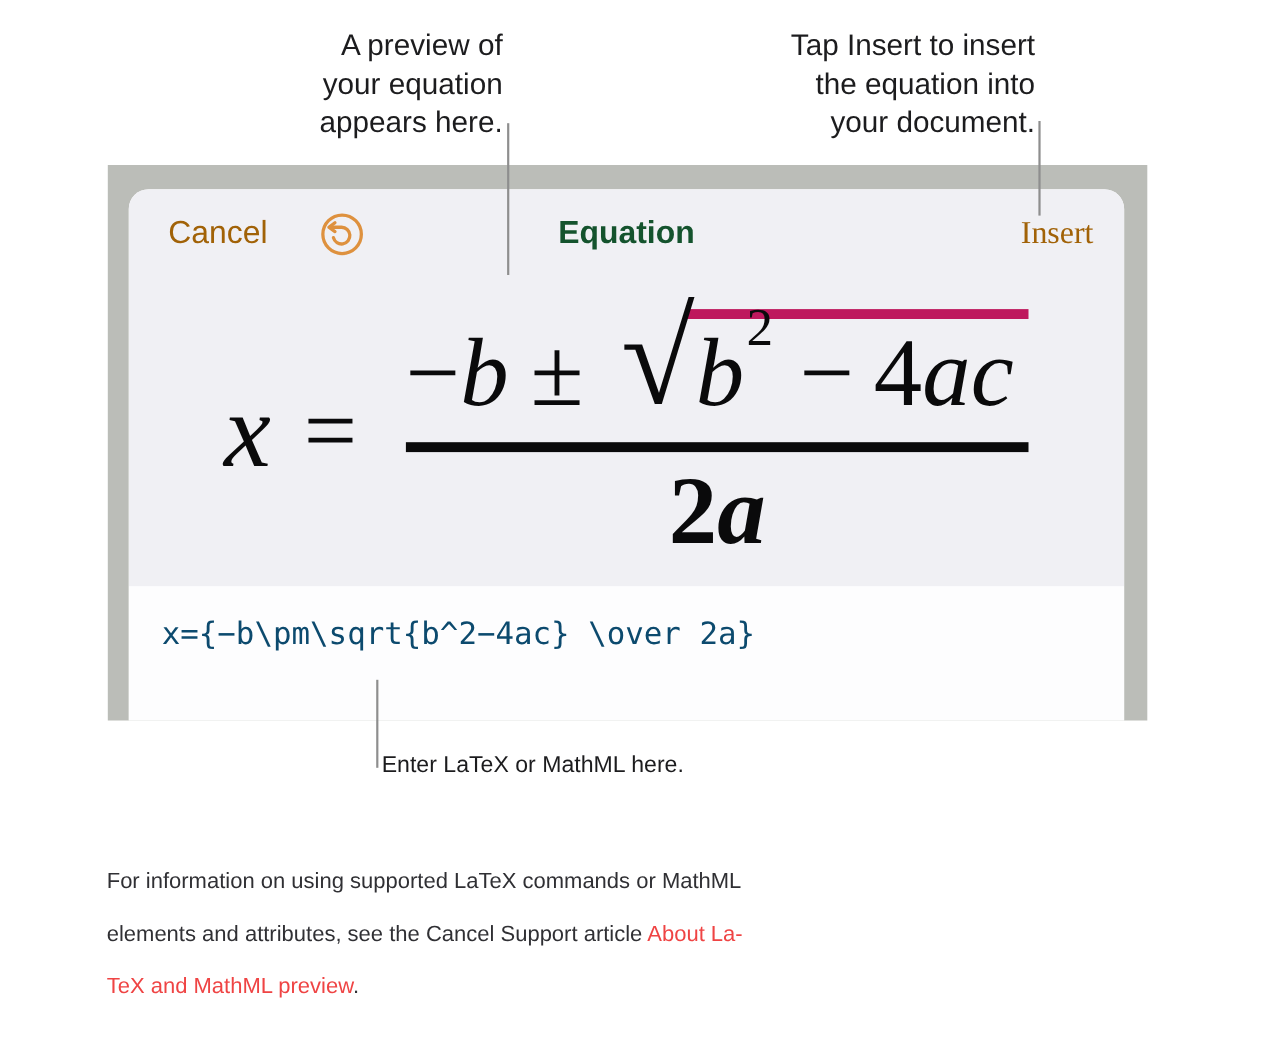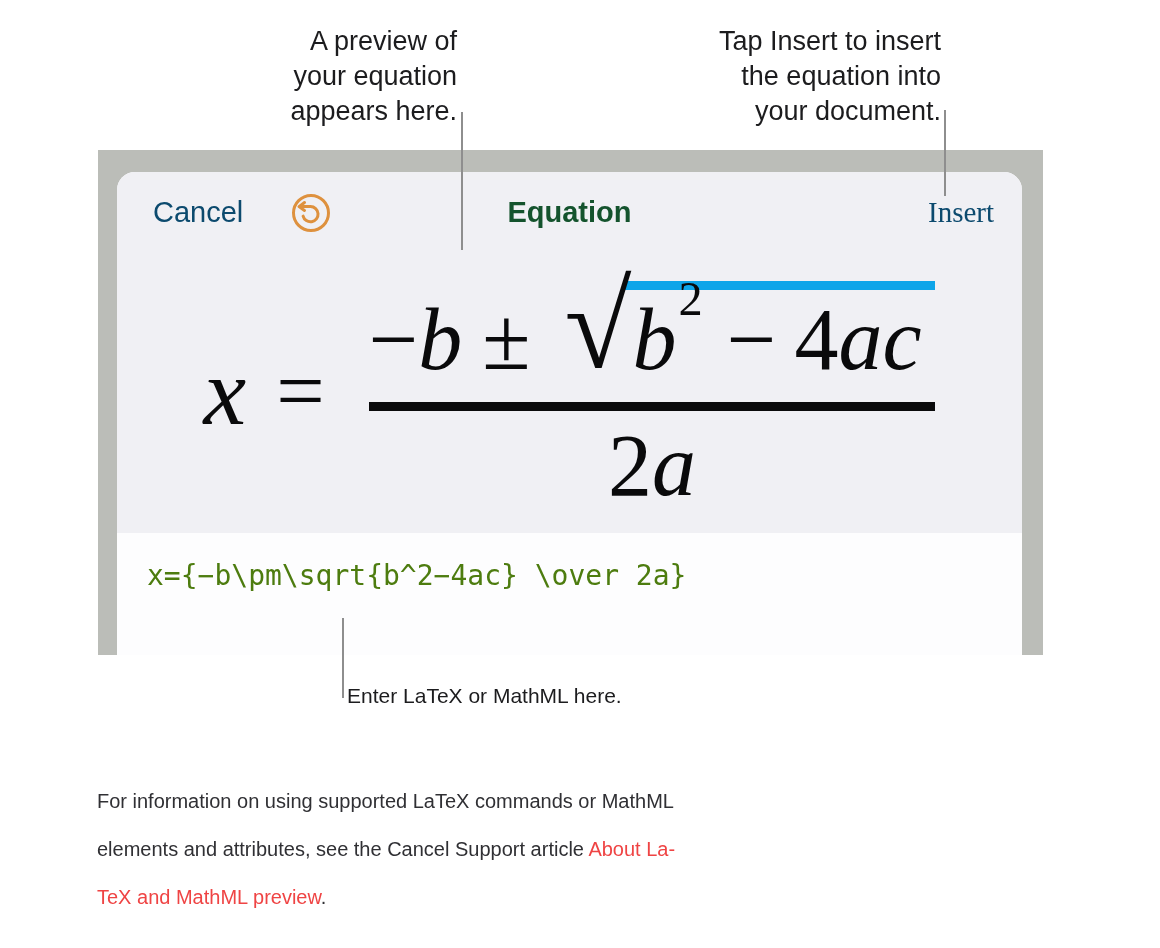--- a/index.html
+++ b/index.html
@@ -21,50 +21,50 @@
 
   
   .backdrop { position:absolute; left:98px; top:150px; width:945px; height:505px;
               background:#bbbdb8; }
   .dialog { position:absolute; left:19px; top:22px; width:905px; height:483px;
             background:#fdfdfe; border-radius:18px 18px 0 0; overflow:hidden; }
   .preview-area { position:relative; width:100%; height:361px; background:#f0f0f4; }
   .input-area   { position:relative; width:100%; height:122px; background:#fdfdfe; }
 
   
-  .btn { position:absolute; font-size:29px; color:#0c4a6e; cursor:pointer; }
+  .btn { position:absolute; font-size:29px; color:#a16207; cursor:pointer; }
   .cancel-btn { left:36px;  top:24px; }
   .insert-btn { right:28px; top:24px;font-family:Liberation Serif, serif; }
   .dialog-title { position:absolute; left:0; right:0; top:24px; text-align:center;
                   font-size:29px; font-weight:700; color:#14532d; }
   .undo-wrap { position:absolute; left:172px; top:19px; width:44px; height:44px; cursor:pointer; }
 
   
   .equation { position:absolute; left:0; right:0; top:95px; display:flex;
               justify-content:center; align-items:center; color:#0a0a0b;
               font-family:"Liberation Serif", serif; }
   .eq-it { font-style:italic; }
   .lhs { display:flex; align-items:center; margin-right:44px; }
   .lhs .x  { font-size:96px; }
   .lhs .eq { font-size:86px; margin-left:30px; }
   .frac { display:inline-flex; flex-direction:column; align-items:center; }
   .num  { font-size:88px; line-height:1.12; white-space:nowrap; display:block; }
   .num .sp-l { margin-left:20px; } .num .sp-r { margin-right:20px; }
   .rad { font-size:122px; line-height:1; position:relative; top:-2px; margin-left:14px; }
-  .radicand { display:inline-block; border-top:9px solid #0ea5e9;
+  .radicand { display:inline-block; border-top:9px solid #be185d;
               padding:4px 14px 0 8px; margin-left:-7px; line-height:1.05; }
   .radicand sup { position:relative; top:-0.48em; font-size:0.55em; line-height:0;
                   font-style:normal; margin-left:2px; margin-right:6px; }
   .rminus { margin:0 18px; }
   .fbar { width:100%; height:9px; background:#0a0a0b; margin:12px 0 4px; }
-  .den  { font-size:88px; line-height:1.12; margin-top:2px; }
+  .den  { font-size:88px; line-height:1.12; margin-top:2px;font-weight:bold; }
 
   
   .latex-line { position:absolute; left:30px; top:26px; font-size:28px;
-                font-family:"DejaVu Sans Mono", monospace; color:#4d7c0f;
+                font-family:"DejaVu Sans Mono", monospace; color:#0c4a6e;
                 white-space:nowrap; background:transparent; border:none; }
 
   
   .info-par { position:absolute; left:97px; top:777px; width:1020px;
               font-size:20px; line-height:48px; color:#303034; white-space:nowrap; }
   .info-par a { color:#ef4444; text-decoration:none; cursor:pointer; }
 </style>
 </head>
 <body>
 

